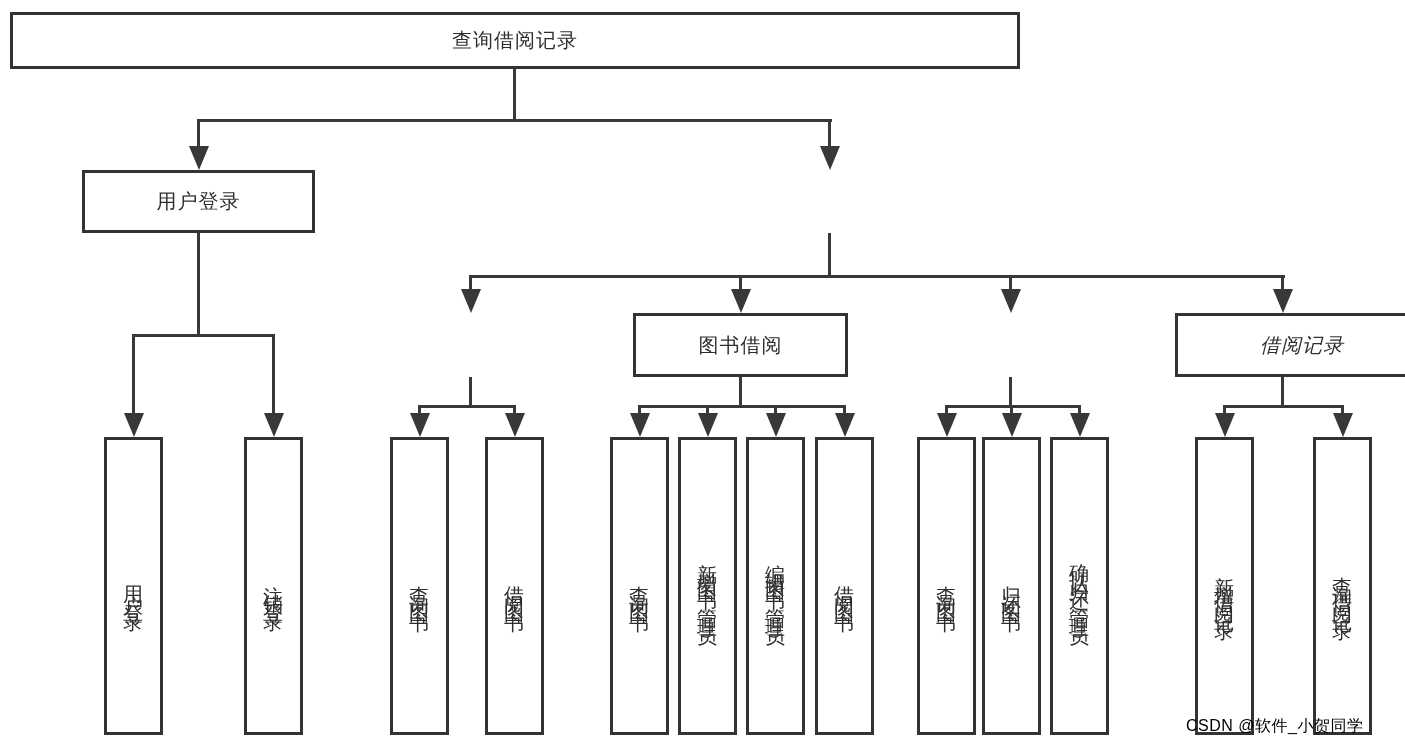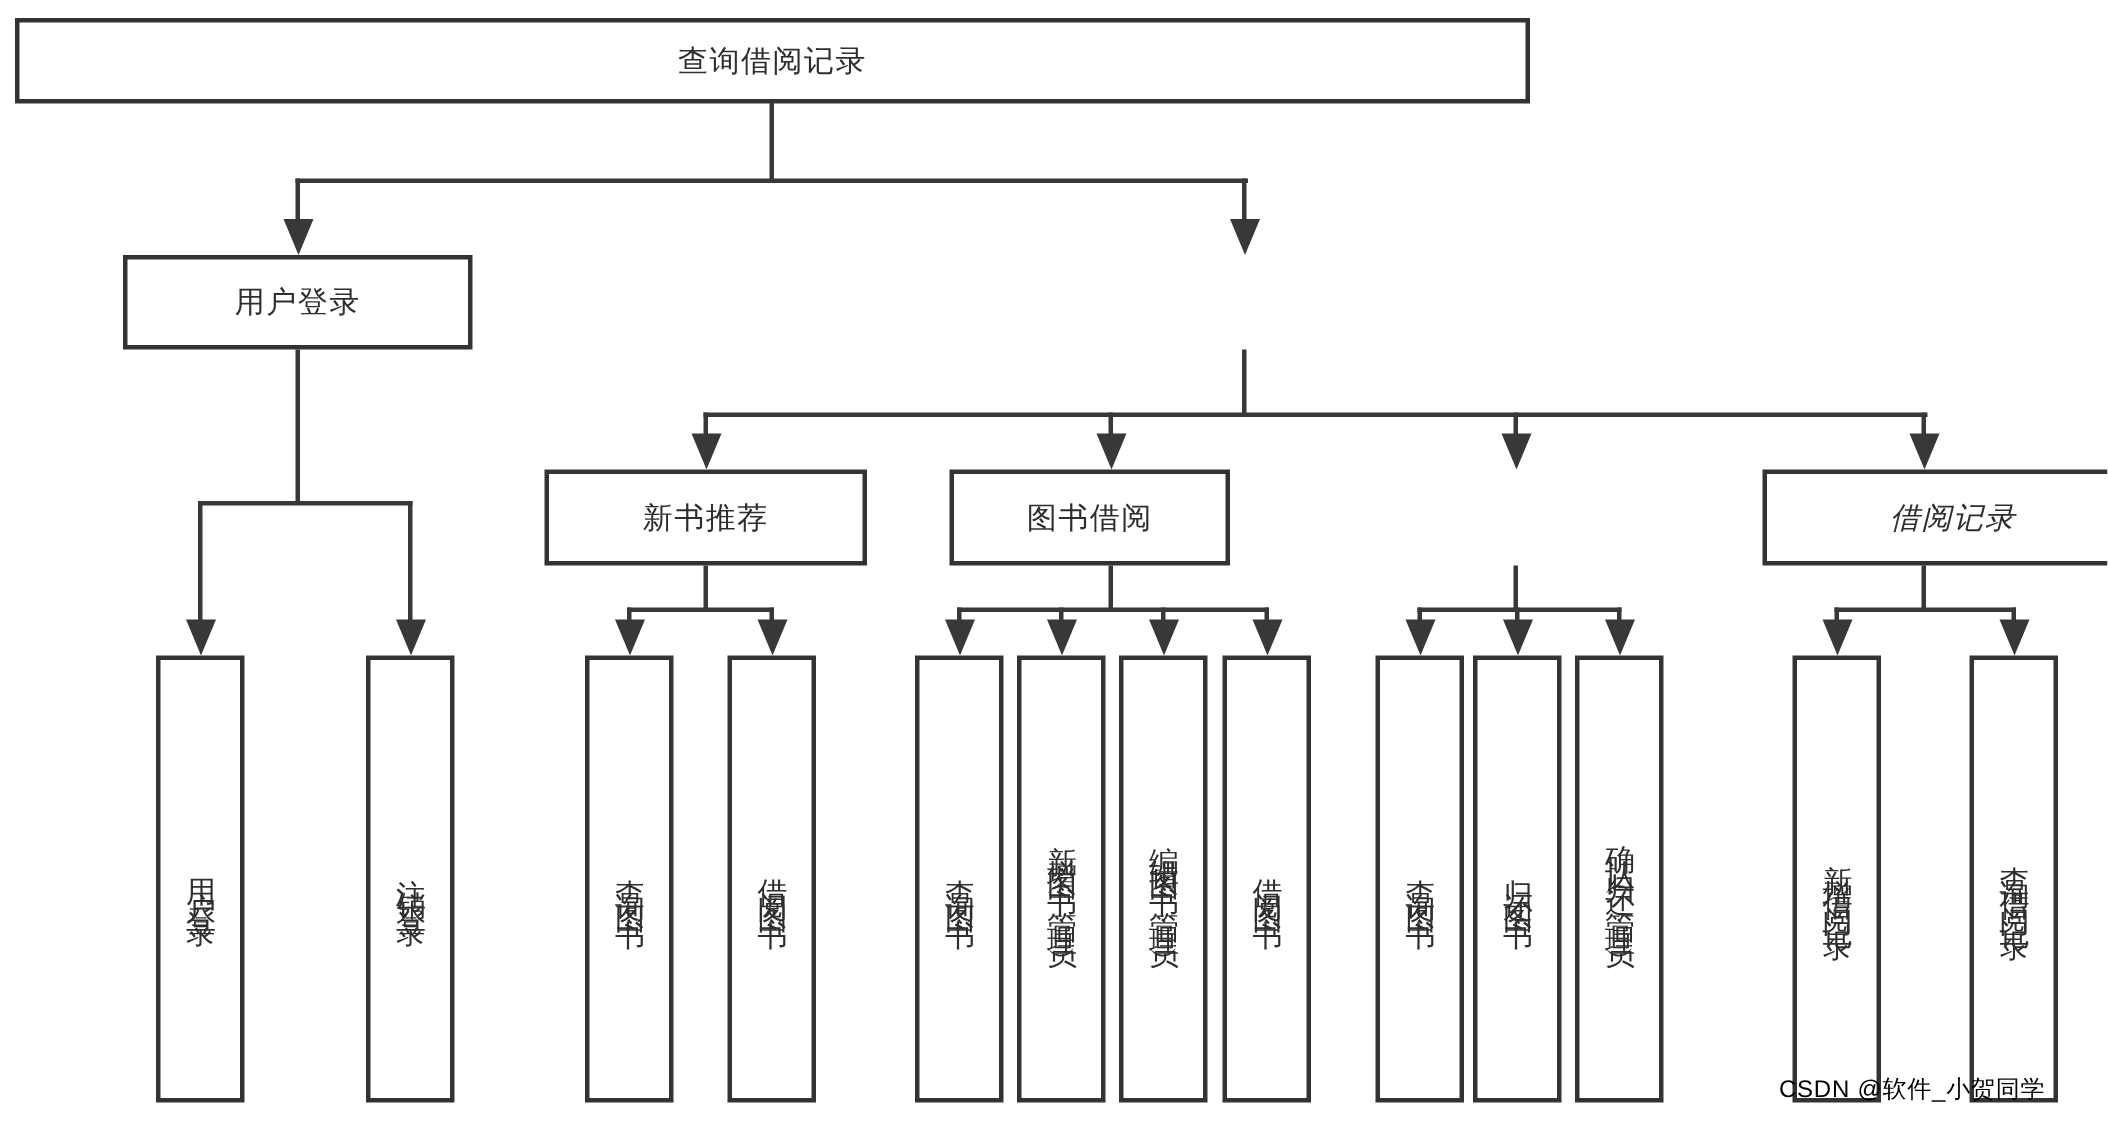--- a/index.html
+++ b/index.html
@@ -63,24 +63,21 @@
   <div class="hline" style="left:469px;top:275px;width:816px;"></div>
   <div class="vline" style="left:469px;top:275px;height:16px;"></div>
   <div class="arrow" style="left:461px;top:289px;"></div>
   <div class="vline" style="left:739px;top:275px;height:16px;"></div>
   <div class="arrow" style="left:731px;top:289px;"></div>
   <div class="vline" style="left:1009px;top:275px;height:16px;"></div>
   <div class="arrow" style="left:1001px;top:289px;"></div>
   <div class="vline" style="left:1281px;top:275px;height:16px;"></div>
   <div class="arrow" style="left:1273px;top:289px;"></div>
 
-  <div class="box" style="left:363px;top:313px;width:215px;height:64px;">
-    <span>新书推荐</span>
-  </div>
-  <div class="box" style="left:633px;top:313px;width:187px;height:64px;">
+  <div class="box" style="left:633px;top:313px;width:215px;height:64px;">
     <span>图书借阅</span>
   </div>
   <div class="box" style="left:1175px;top:313px;width:254px;height:64px;font-style:italic;">
     <span>借阅记录</span>
   </div>
 
   <div class="vline" style="left:469px;top:377px;height:30px;"></div>
   <div class="hline" style="left:418px;top:405px;width:98px;"></div>
   <div class="vline" style="left:418px;top:405px;height:10px;"></div>
   <div class="arrow" style="left:410px;top:413px;"></div>

